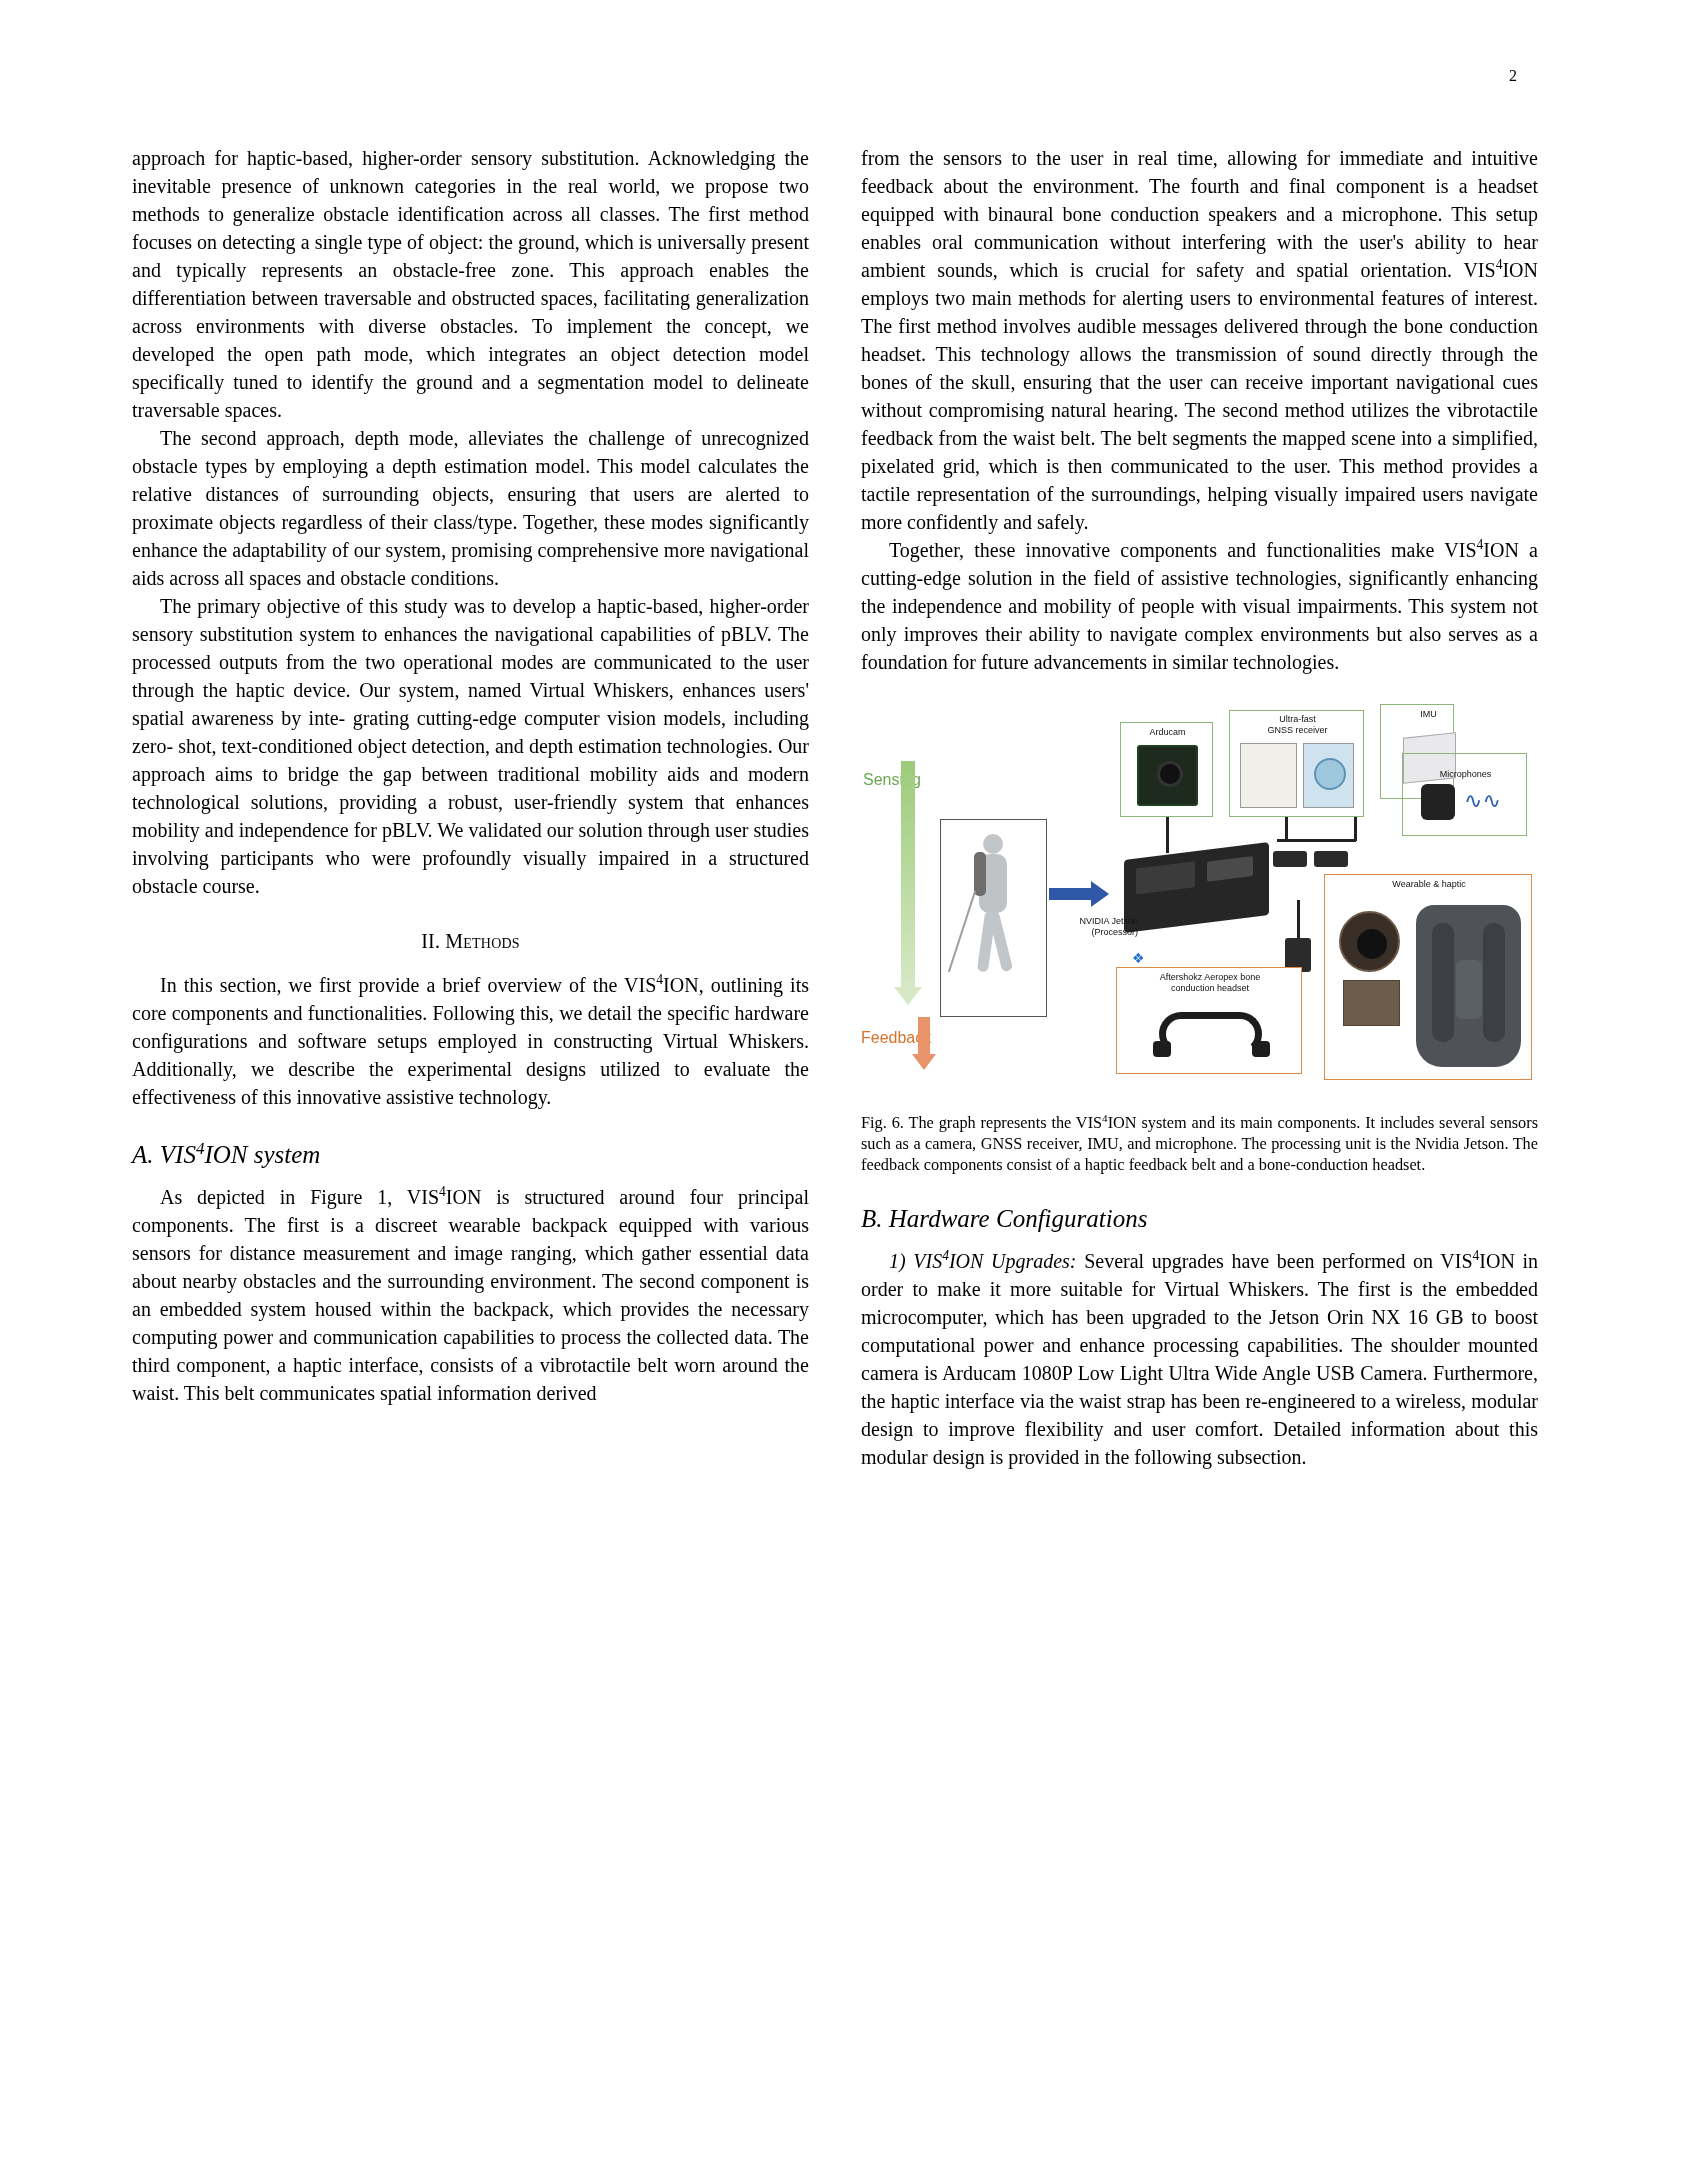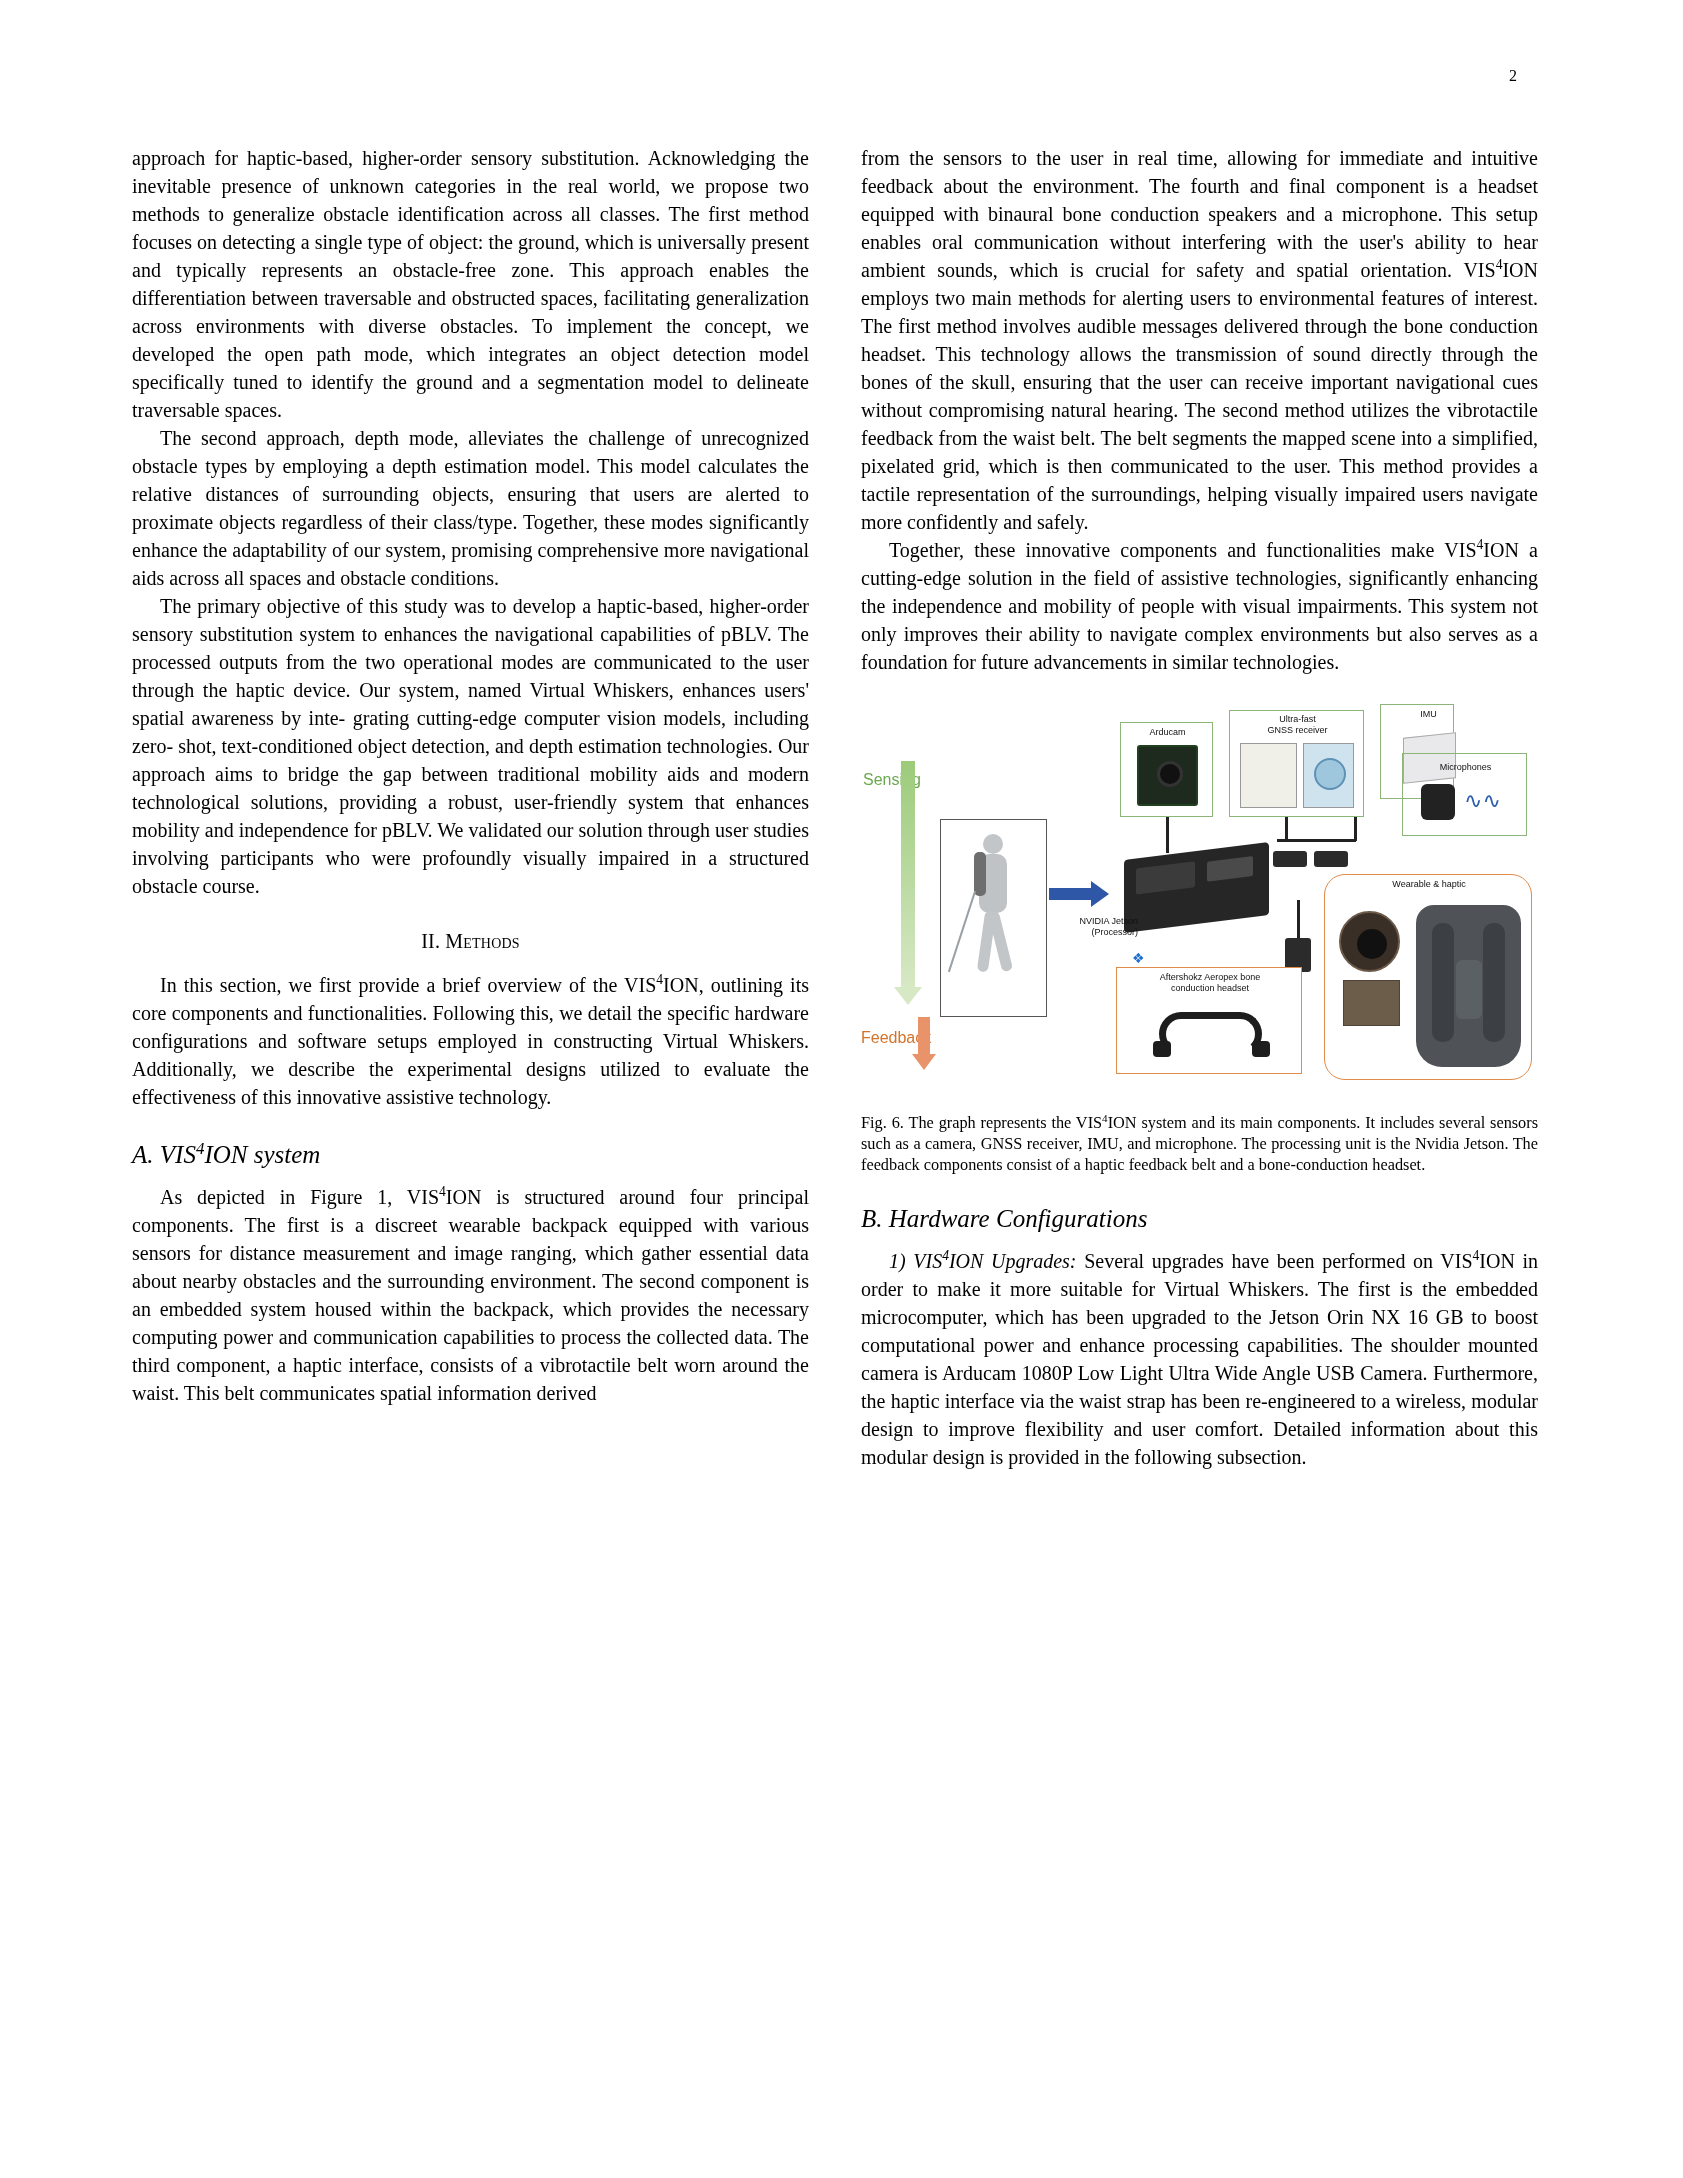--- a/index.html
+++ b/index.html
@@ -206,21 +206,21 @@
               <div class="fg" style="left:10px; top:14px; width:32px; height:32px; background:#9ec6dd; border-radius:50%; border:2px solid #5d92b5;"></div>
             </div>
           </div>
 
           <div class="fg panel" style="left:519px; top:2px; width:74px; height:95px;text-decoration:underline;">
             <div class="fg fg-label" style="left:0; top:4px; width:95px;">IMU</div>
             <div class="fg" style="left:22px; top:30px; width:53px; height:46px; background:#e9e9ec; border:1px solid #aaa; transform:skewY(-6deg);"></div>
           </div>
 
           <div class="fg panel" style="left:541px; top:51px; width:125px; height:83px; background:transparent;">
-            <div class="fg fg-label" style="left:0; top:8px; width:125px;">Microphones</div>
+            <div class="fg fg-label" style="left:0; top:15px; width:125px;">Microphones</div>
             <div class="fg" style="left:18px; top:30px; width:34px; height:36px; background:#222; border-radius:6px;"></div>
             <div class="fg" style="left:61px; top:36px; width:51px; height:24px; color:#2b5fae; font-size:22px; line-height:22px; font-family:'Liberation Sans',sans-serif;">∿∿</div>
           </div>
 
           <div class="fg" style="left:263px; top:149px; width:145px; height:73px; background:#262626; border-radius:4px; transform:skewY(-7deg);">
             <div class="fg" style="left:12px; top:10px; width:59px; height:26px; background:#3b3b3b; border-radius:2px;"></div>
             <div class="fg" style="left:83px; top:12px; width:46px; height:20px; background:#4a4a4a; border-radius:2px;"></div>
           </div>
           <div class="fg fg-label" style="left:176px; top:214px; width:101px; white-space:pre-line; text-align:right;">NVIDIA Jetson
 (Processor)</div>
@@ -228,21 +228,21 @@
 
           <div class="wire" style="left:305px; top:115px; width:3px; height:36px;"></div>
           <div class="wire" style="left:424px; top:115px; width:3px; height:24px;"></div>
           <div class="wire" style="left:416px; top:137px; width:79px; height:3px;"></div>
           <div class="wire" style="left:493px; top:115px; width:3px; height:24px;"></div>
           <div class="fg chip" style="left:412px; top:149px; width:34px; height:16px;"></div>
           <div class="fg chip" style="left:453px; top:149px; width:34px; height:16px;"></div>
           <div class="wire" style="left:436px; top:198px; width:3px; height:48px;"></div>
           <div class="fg chip" style="left:424px; top:236px; width:26px; height:34px;"></div>
 
-          <div class="fg panel-orange" style="left:463px; top:172px; width:208px; height:206px;border-radius:21px;">
+          <div class="fg panel-orange" style="left:463px; top:172px; width:208px; height:206px;">
             <div class="fg fg-label" style="left:0; top:4px; width:208px;">Wearable &amp; haptic</div>
             <div class="fg" style="left:14px; top:36px; width:61px; height:61px; background:#3a2f26; border-radius:50%; border:2px solid #6b5a49;">
               <div class="fg" style="left:16px; top:16px; width:30px; height:30px; background:#111; border-radius:50%;"></div>
             </div>
             <div class="fg" style="left:18px; top:105px; width:57px; height:46px; background:#6b5d4a; border:1px solid #4d4336;"></div>
             <div class="fg" style="left:91px; top:30px; width:105px; height:162px; background:#4f5358; border-radius:18px 18px 26px 26px;">
               <div class="fg" style="left:16px; top:18px; width:22px; height:119px; background:#3c4045; border-radius:10px;"></div>
               <div class="fg" style="left:67px; top:18px; width:22px; height:119px; background:#3c4045; border-radius:10px;"></div>
               <div class="fg" style="left:40px; top:55px; width:26px; height:59px; background:#5b6065; border-radius:6px;"></div>
             </div>

